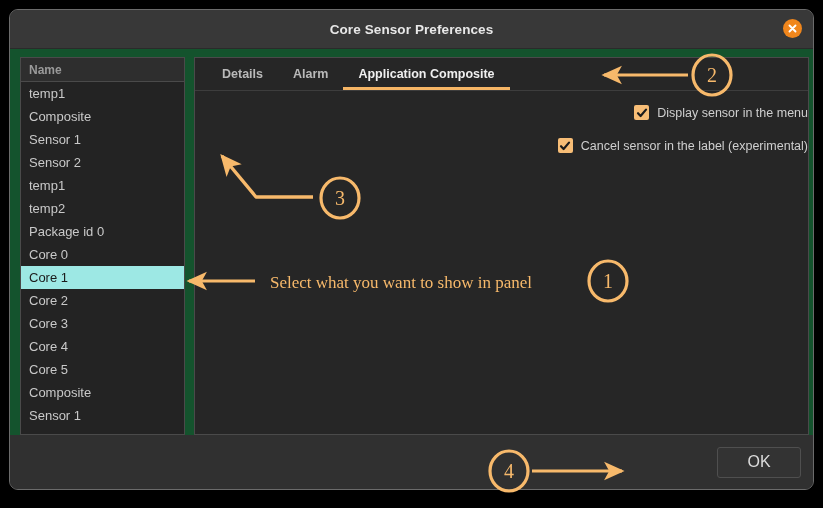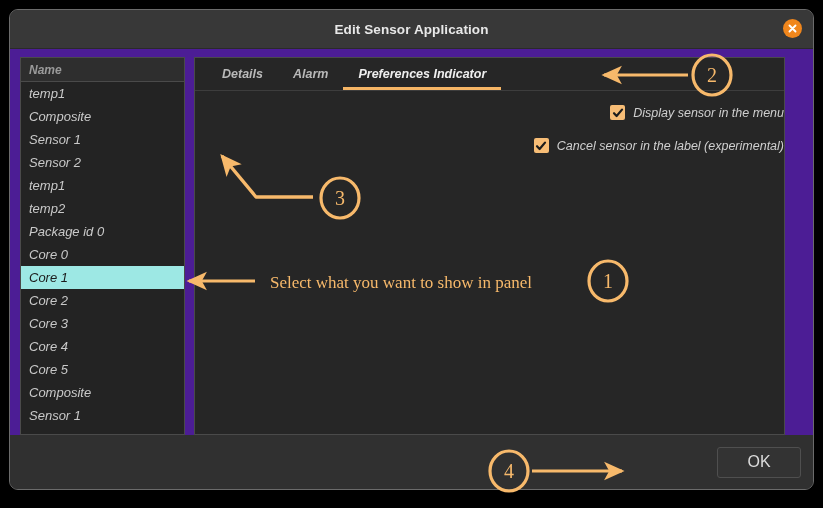--- a/index.html
+++ b/index.html
@@ -66,25 +66,24 @@
     align-items: center;
     justify-content: center;
     cursor: pointer;
   }
   .close-btn svg { display: block; }
 
   
   .win-body {
     flex: 1 1 auto;
     display: flex;
-    background: #4c1d95;
-    padding: 8px 28px 0 10px;
+    background: #14532d;
+    padding: 8px 4px 0 10px;
     box-sizing: border-box;
     min-height: 0;
-    font-style: italic;
   }
 
   
   .sidebar {
     width: 165px;
     flex: 0 0 165px;
     background: #232323;
     border: 1px solid #4a4a4a;
     box-sizing: border-box;
     display: flex;
@@ -241,21 +240,21 @@
   }
 </style>
 </head>
 <body>
 
 <div id="screen">
 
   <div class="window">
 
     <div class="titlebar">
-      <div class="titlebar-text">Edit Sensor Application</div>
+      <div class="titlebar-text">Core Sensor Preferences</div>
       <div class="close-btn">
         <svg width="11" height="11" viewBox="0 0 11 11">
           <path d="M2.5 2.5 L8.5 8.5 M8.5 2.5 L2.5 8.5" stroke="#ffffff" stroke-width="1.9" stroke-linecap="round"></path>
         </svg>
       </div>
     </div>
 
     <div class="win-body">
 
       <div class="sidebar">
@@ -279,21 +278,21 @@
             <div class="list-item">Composite</div>
             <div class="list-item">Sensor 1</div>
             <div class="list-item">Sensor 2</div>
           </div>
       </div>
 
       <div class="panel">
         <div class="tabbar" id="tabbar">
             <div class="tab">Details</div>
             <div class="tab">Alarm</div>
-            <div class="tab active">Preferences Indicator</div>
+            <div class="tab active">Application Composite</div>
           </div>
         <div class="tab-content" id="tab-content">
             <div class="check-row">
               <span class="checkbox">
                 <svg width="12" height="12" viewBox="0 0 12 12">
                   <path d="M2 6.2 L4.6 9 L10 2.6" fill="none" stroke="#1c1c1c" stroke-width="2.2" stroke-linecap="round" stroke-linejoin="round"></path>
                 </svg>
               </span>
               <span class="check-label">Display sensor in the menu</span>
             </div>

